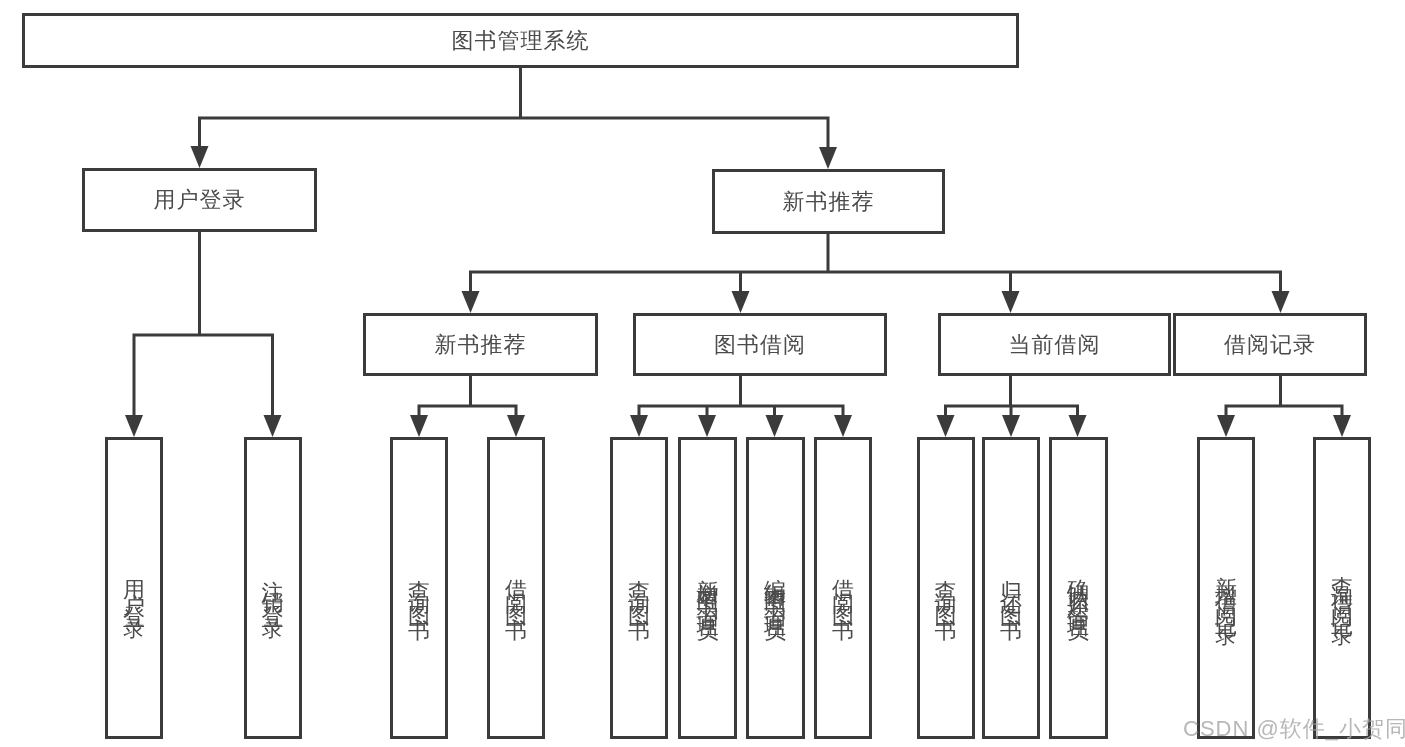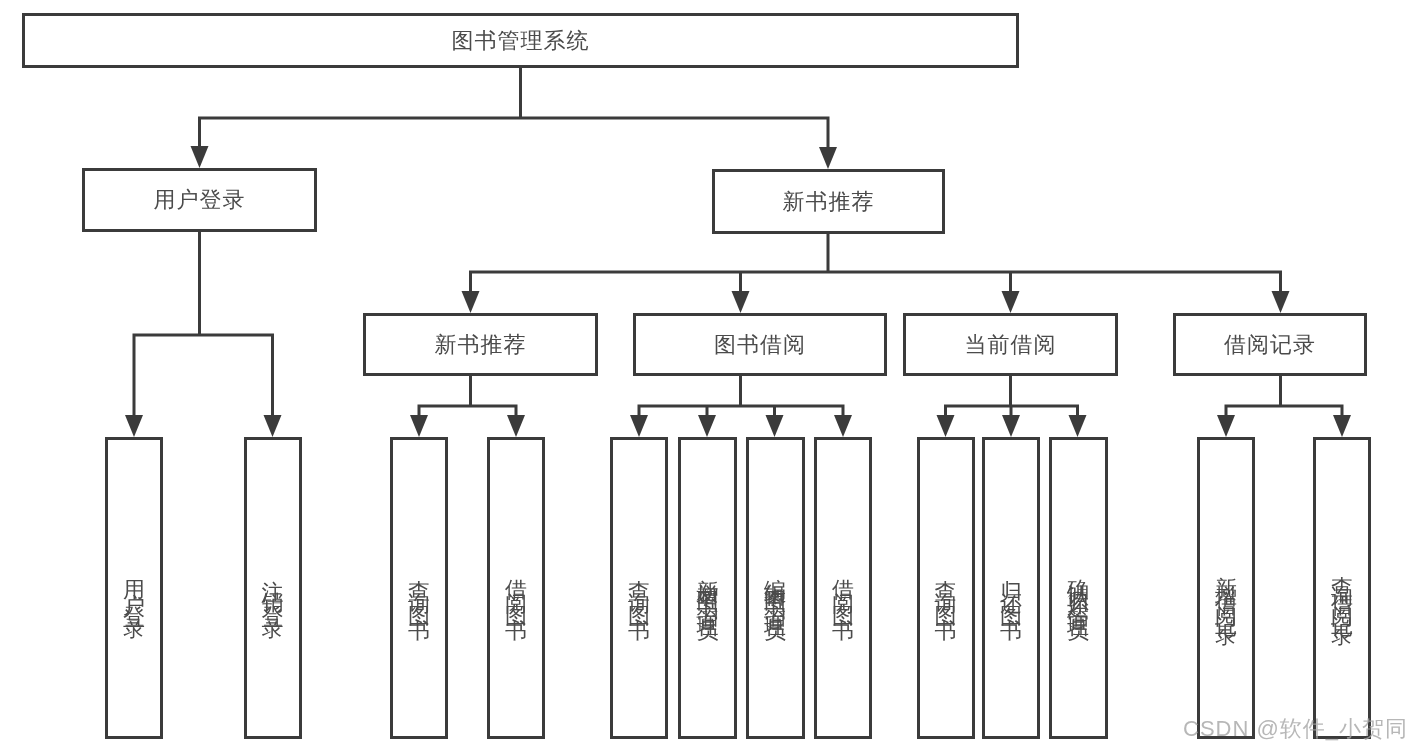--- a/index.html
+++ b/index.html
@@ -99,21 +99,21 @@
     </g>
   </svg>
 
   <div class="node" style="left:22px; top:13px; width:997px; height:55px;">图书管理系统</div>
 
   <div class="node" style="left:82px; top:168px; width:235px; height:64px;">用户登录</div>
   <div class="node" style="left:712px; top:169px; width:233px; height:65px;">新书推荐</div>
 
   <div class="node" style="left:363px; top:313px; width:235px; height:63px;text-align:right;">新书推荐</div>
   <div class="node" style="left:633px; top:313px; width:254px; height:63px;">图书借阅</div>
-  <div class="node" style="left:903px; top:313px; width:215px; height:63px;">当前借阅</div>
+  <div class="node" style="left:938px; top:313px; width:233px; height:63px;">当前借阅</div>
   <div class="node" style="left:1173px; top:313px; width:194px; height:63px;">借阅记录</div>
 
   <div class="node v ls13" style="left:105px; top:437px; width:58px; height:302px;">用户登录</div>
   <div class="node v ls13" style="left:243.5px; top:437px; width:58px; height:302px;">注销登录</div>
 
   <div class="node v ls13" style="left:390px; top:437px; width:58px; height:302px;">查询图书</div>
   <div class="node v ls13" style="left:487px; top:437px; width:58px; height:302px;">借阅图书</div>
 
   <div class="node v ls13" style="left:610px; top:437px; width:58px; height:302px;">查询图书</div>
   <div class="node v ls6" style="left:678px; top:437px; width:59px; height:302px;">新增图书（管理员）</div>

